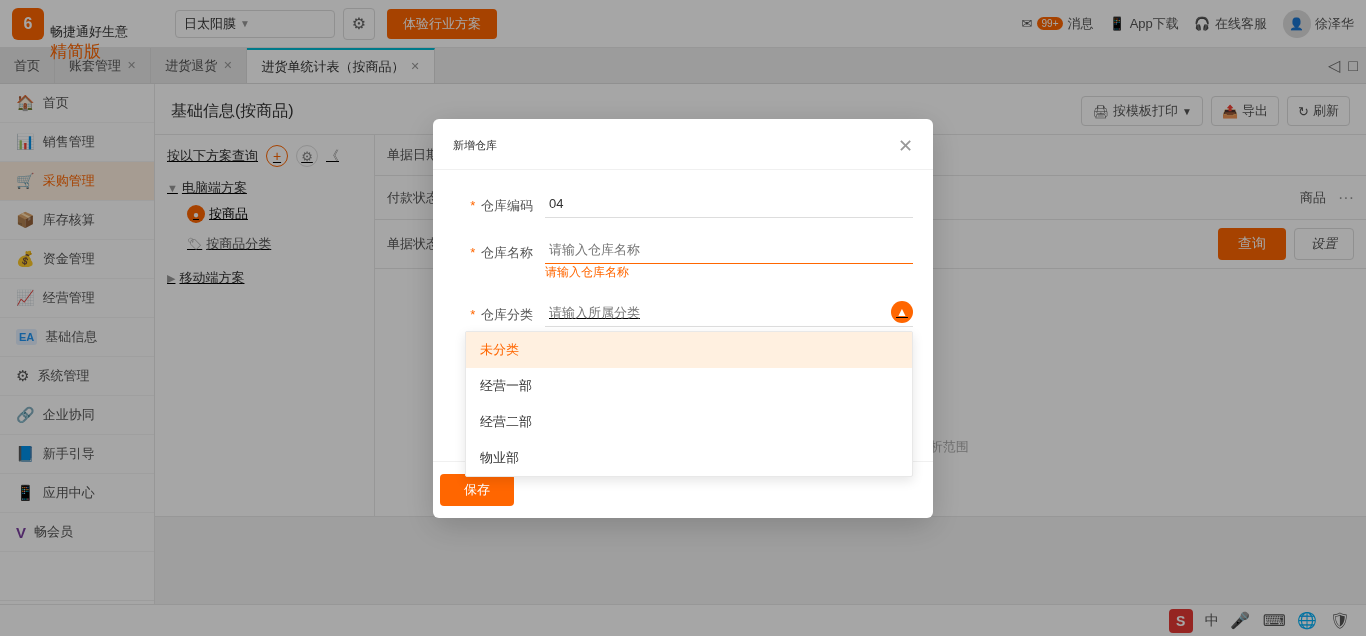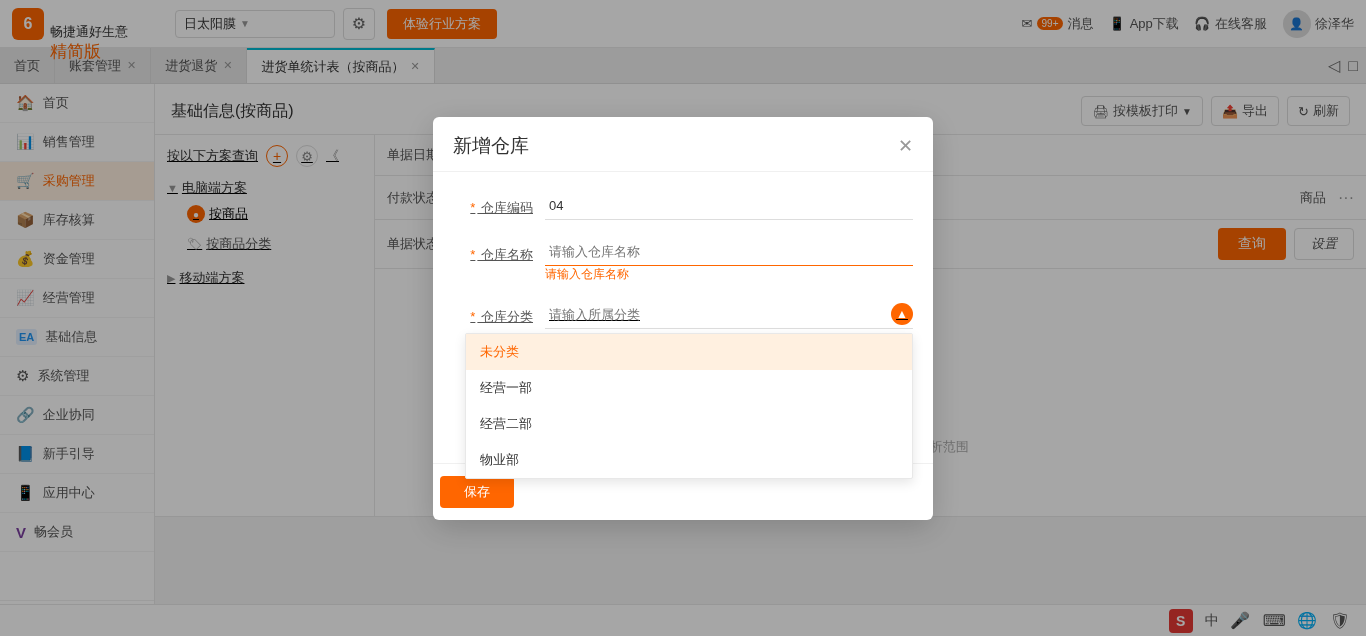--- a/index.html
+++ b/index.html
@@ -172,29 +172,29 @@
       width: 500px;
       box-shadow: 0 8px 32px rgba(0,0,0,0.18);
       position: relative;
       overflow: visible;
     }
     .modal-header {
       display: flex; align-items: center; justify-content: space-between;
       padding: 16px 20px 12px;
       border-bottom: 1px solid #f0f0f0;
     }
-    .modal-title { font-size: 19px; color: #333; font-weight: 500; }
+    .modal-title { font-size: 11px; color: #333; font-weight: 500; }
     .modal-close { color: #999; font-size: 18px; cursor: pointer; }
     .modal-body { padding: 20px 20px 16px; }
     .form-row {
       display: flex; align-items: flex-start; margin-bottom: 18px;
     }
     .form-label {
       width: 80px; min-width: 80px; color: #555; font-size: 13px;
-      padding-top: 7px; text-align: right; margin-right: 12px; text-decoration: underline;
+      padding-top: 7px; text-align: right; margin-right: 12px;
     }
     .form-label .required { color: #f60; margin-right: 2px; }
     .form-input {
       flex: 1; border: none; border-bottom: 1px solid #ddd;
       padding: 6px 4px; font-size: 13px; color: #333; outline: none;
       background: transparent;
     }
     .form-input.error-border { border-bottom: 1px solid #f60; }
     .error-msg { color: #f60; font-size: 12px; margin-top: 4px; }
 

